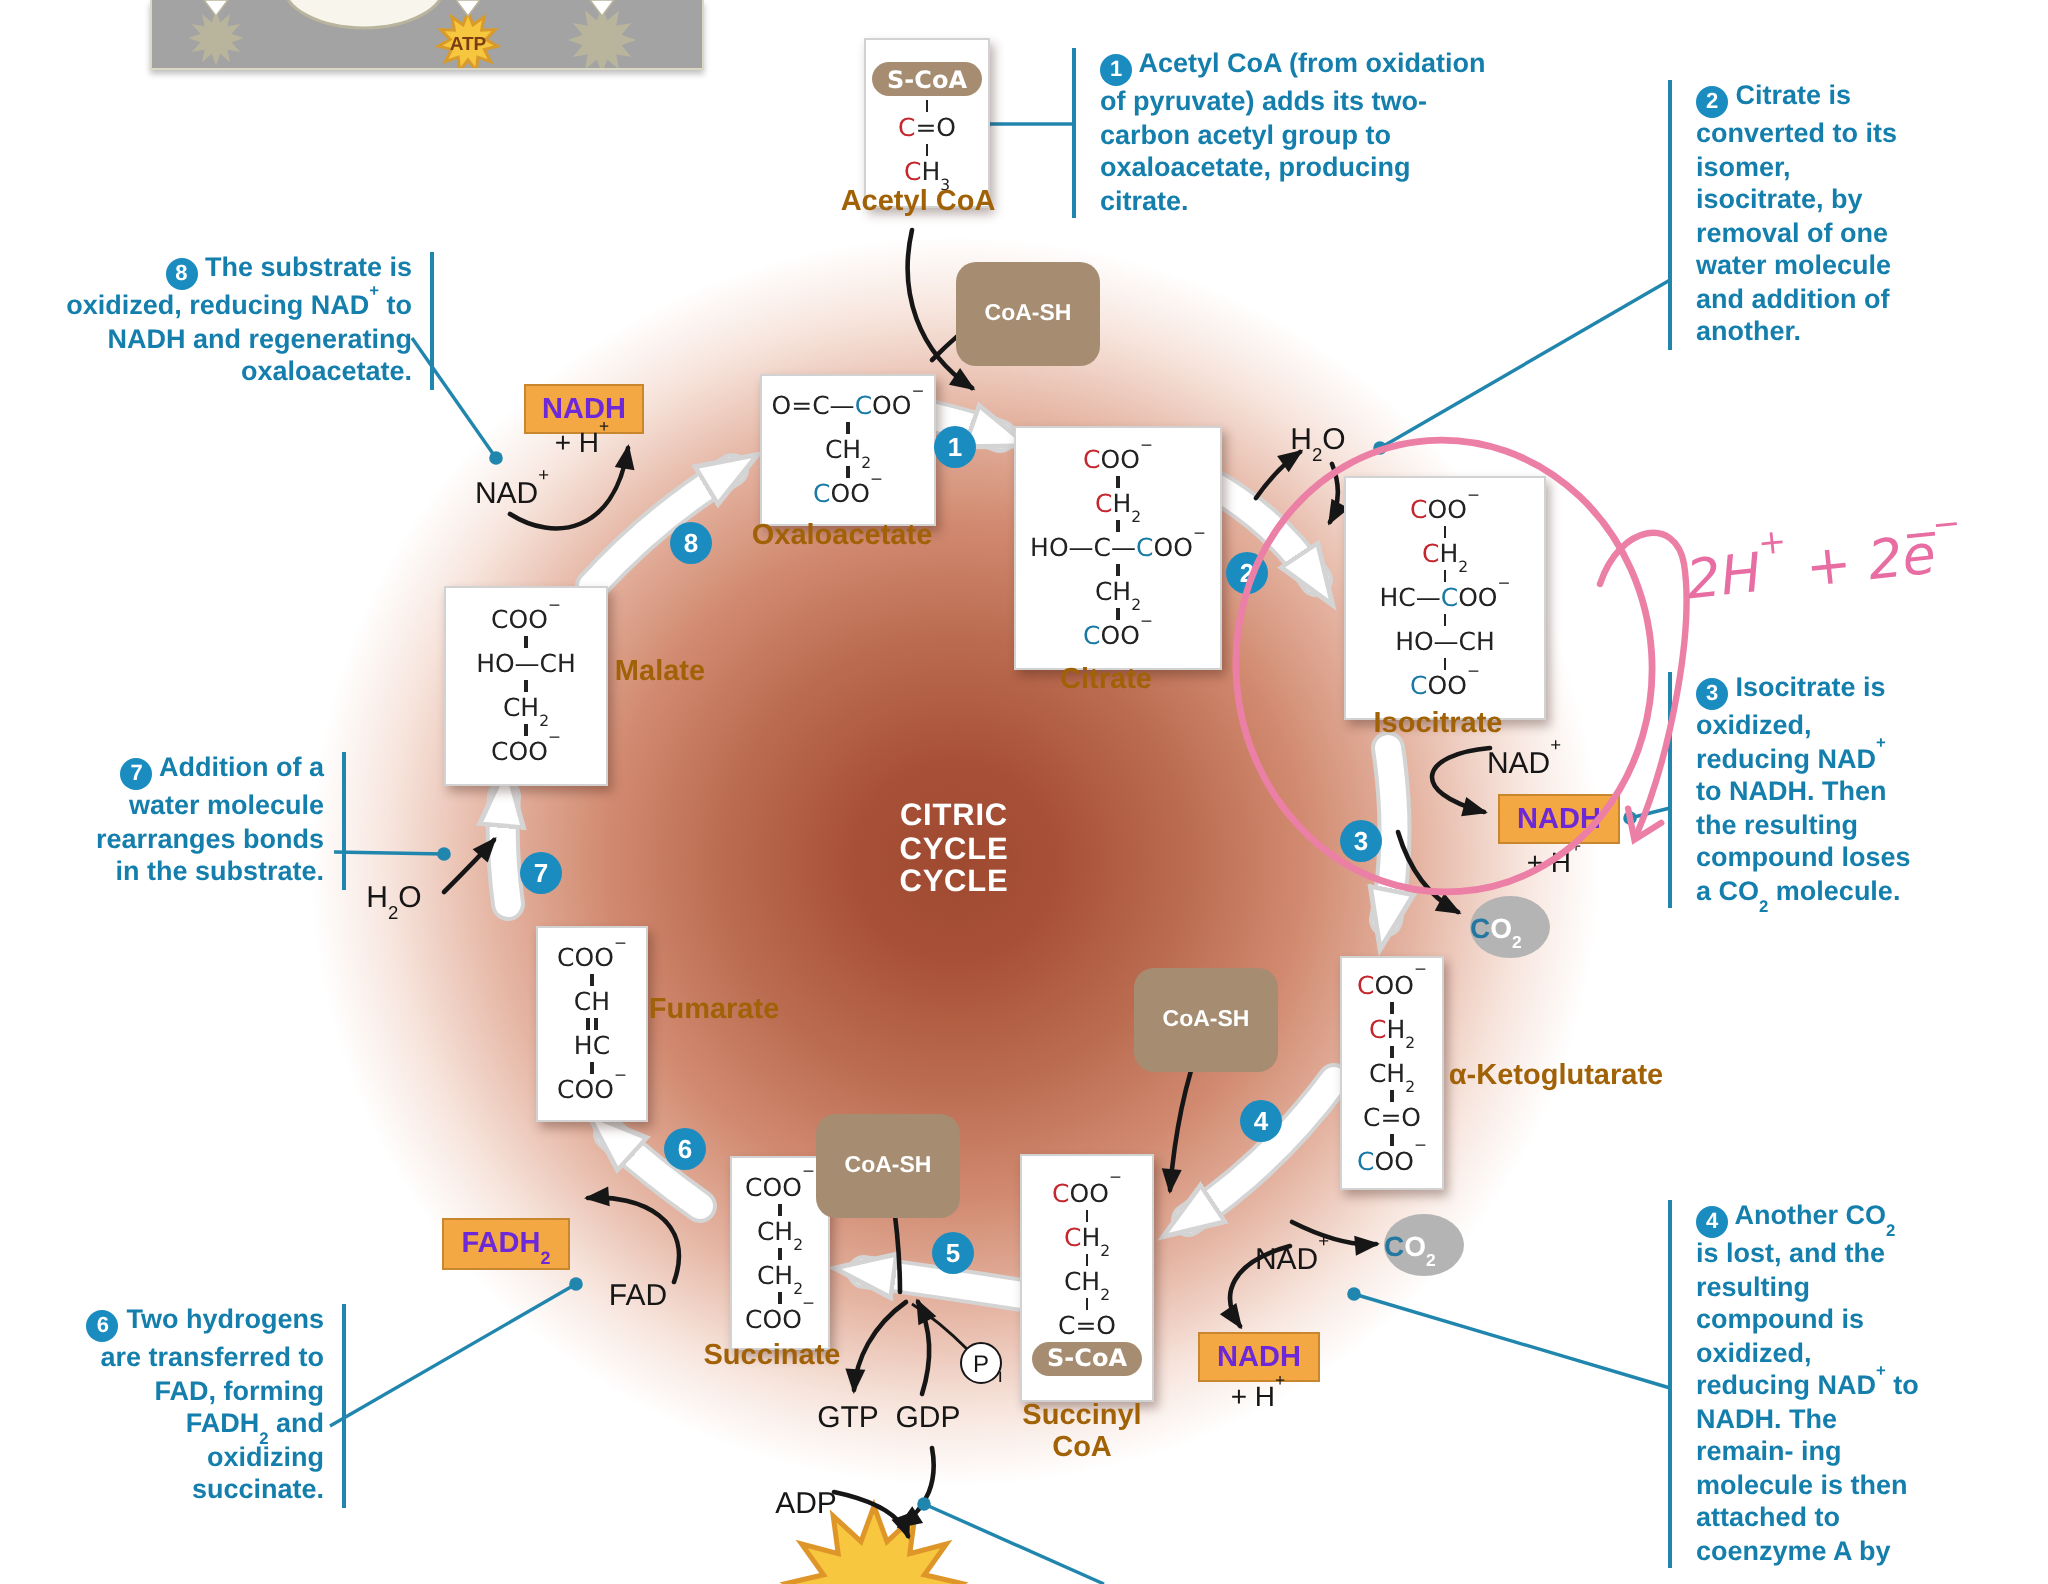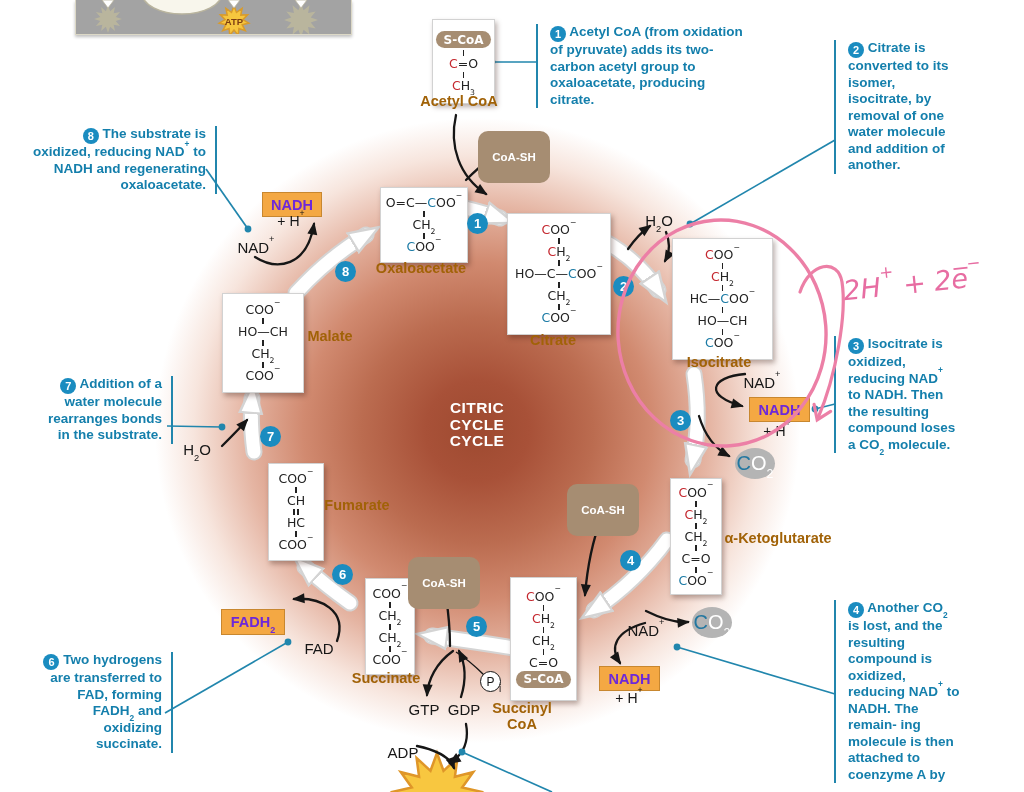--- a/index.html
+++ b/index.html
@@ -38,21 +38,21 @@
   .mlabel.wrap{white-space:normal;width:64px}
   .rc{color:#c4272e}
   .bc{color:#1a7aa5}
   sup{font-size:62%;position:relative;top:-.5em;line-height:0}
   sub{font-size:62%;position:relative;top:.25em;line-height:0}
   
   .lab{position:absolute;transform:translate(-50%,-50%);font-size:15px;color:#161616;z-index:3;white-space:nowrap}
   .obox{position:absolute;background:#f4a843;border:1.5px solid #c8872f;color:#6d28d9;font-weight:bold;
         font-size:14.5px;display:flex;align-items:center;justify-content:center;z-index:3}
   .co2c{position:absolute;width:40px;height:31px;border-radius:50%;background:#b4b4b4;color:#fff;
-        font-weight:normal;font-size:20px;display:flex;align-items:center;justify-content:center;z-index:3}
+        font-weight:bold;font-size:14px;display:flex;align-items:center;z-index:3}
   .co2c .bc{color:#2377a0}
   .badge{position:absolute;width:21px;height:21px;border-radius:50%;background:#1a8cc0;color:#fff;
          font-weight:bold;font-size:13px;display:flex;align-items:center;justify-content:center;z-index:4}
   .picirc{position:absolute;left:480px;top:671px;width:19px;height:19px;border:1.6px solid #161616;
           border-radius:50%;background:#fff;display:flex;align-items:center;justify-content:center;
           font-size:12px;color:#161616;z-index:3}
   .pisub{position:absolute;left:499px;top:683px;font-size:10px;color:#161616;z-index:3}
   
   .ctitle{position:absolute;left:477px;top:425px;transform:translate(-50%,-50%);color:#fff;
           font-weight:bold;font-size:15.5px;line-height:16.5px;text-align:center;letter-spacing:.4px;z-index:2}
@@ -265,21 +265,21 @@
     <div class="mrow">CH<sub>2</sub></div>
     <div class="bond"></div>
     <div class="mrow">COO<sup>−</sup></div>
   </div>
 
 <div class="mlabel" style="left:459px;top:101px">Acetyl CoA</div>
 <div class="mlabel" style="left:421px;top:268px">Oxaloacetate</div>
 <div class="mlabel" style="left:553px;top:340px">Citrate</div>
 <div class="mlabel" style="left:719px;top:362px">Isocitrate</div>
 <div class="mlabel" style="left:778px;top:538px">α-Ketoglutarate</div>
-<div class="mlabel wrap" style="left:522px;top:716px">Succinyl CoA</div>
+<div class="mlabel wrap" style="left:541px;top:716px">Succinyl CoA</div>
 <div class="mlabel" style="left:386px;top:678px">Succinate</div>
 <div class="mlabel" style="left:357px;top:505px">Fumarate</div>
 <div class="mlabel" style="left:330px;top:336px">Malate</div>
 
 <div class="obox" style="left:262px;top:192px;width:58px;height:23px">
     <span>NADH</span>
   </div>
 <div class="obox" style="left:749px;top:397px;width:59px;height:23px">
     <span>NADH</span>
   </div>

